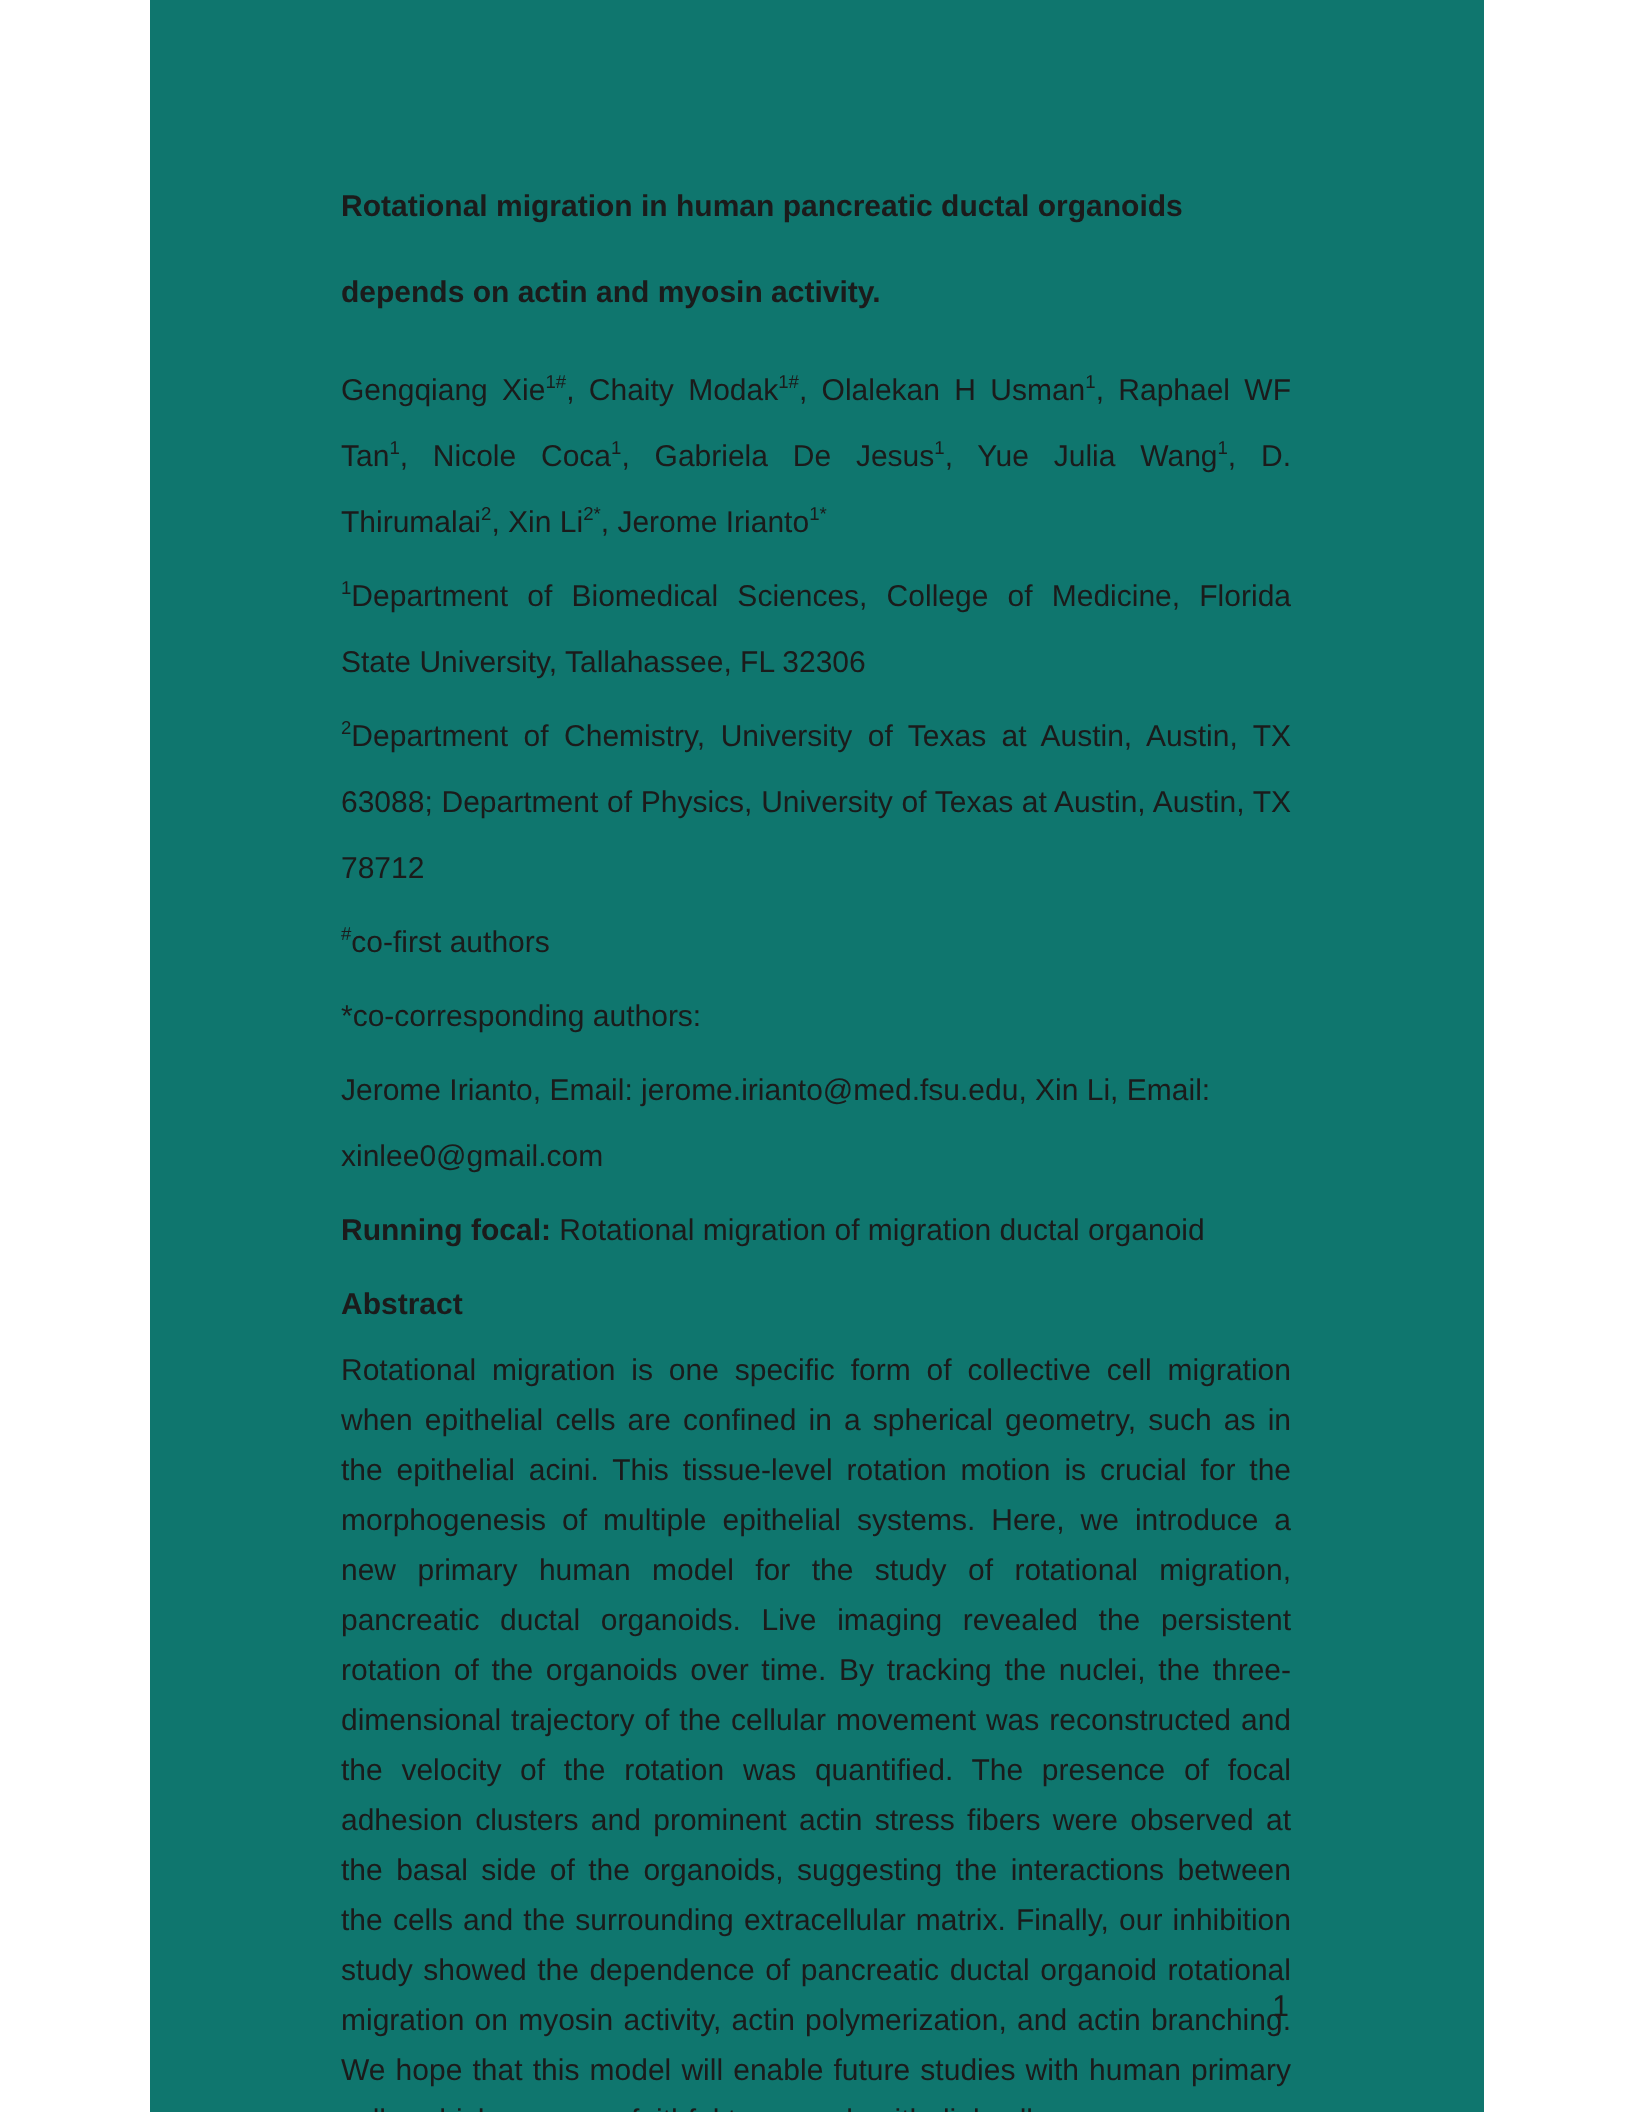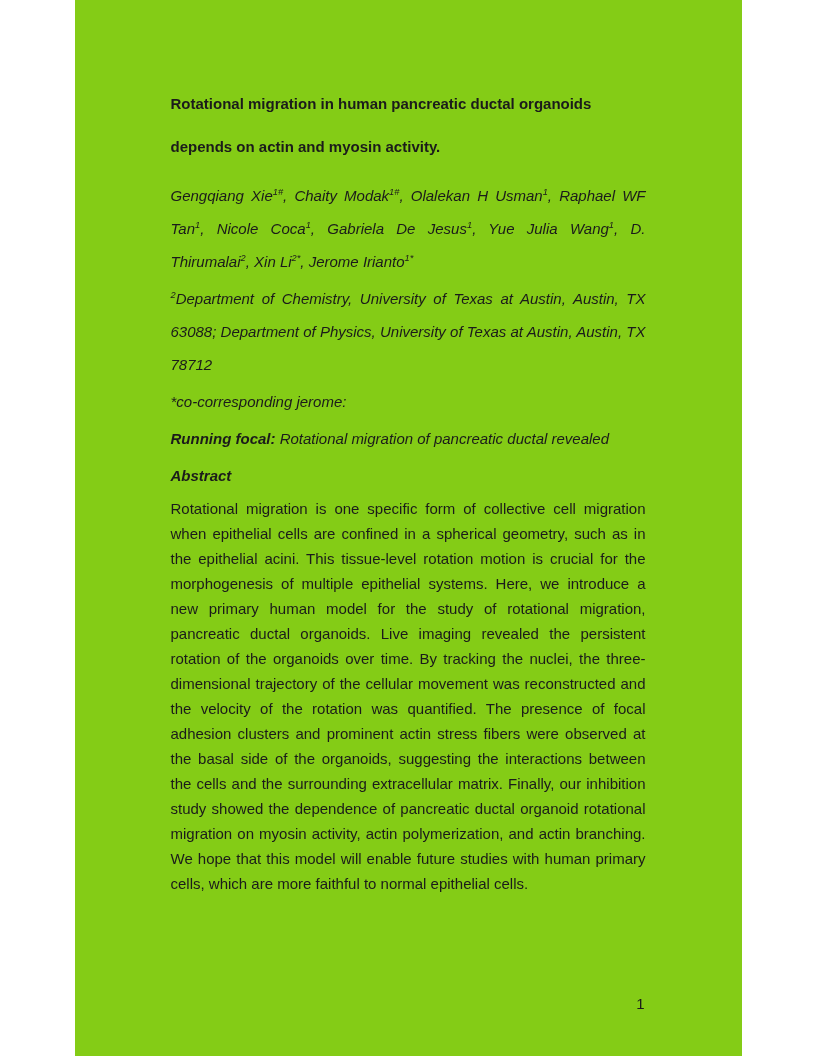--- a/index.html
+++ b/index.html
@@ -1,37 +1,36 @@
 <!DOCTYPE html>
 <html><head>
 <meta charset="utf-8">
 <style>
   html, body { margin: 0; padding: 0; background: #ffffff; }
   .page {
     position: relative;
     width: 667px;
     height: 1056px;
     margin: 0 auto;
-    background: #84cc16;
+    background: #0f766e;
     box-sizing: border-box;
     padding: 83px 96px 0 96px;
     font-family: "Liberation Sans", sans-serif;
     color: #1b1b1b;
   }
   .title {
     font-size: 15px;
     font-weight: 700;
     line-height: 2.85;
     margin: 0 0 10px 0;
   }
   .para {
     font-size: 15px;
     line-height: 2.2;
     margin: 0 0 4px 0;
-    font-style: italic;
   }
   .justify { text-align: justify; }
   .abstract-body {
     font-size: 15px;
     line-height: 1.67;
     text-align: justify;
     margin: 0 0 0 0;
   }
   sup { font-size: 0.62em; line-height: 0; vertical-align: super; }
   .bold { font-weight: 700; }
@@ -45,28 +44,31 @@
 </style>
 </head>
 <body>
 
 <div class="page">
 
   <h1 class="title">Rotational migration in human pancreatic ductal organoids depends on actin and myosin activity.</h1>
 
   <p class="para justify"><span>Gengqiang Xie</span><sup>1#</sup><span>, Chaity Modak</span><sup>1#</sup><span>, Olalekan H Usman</span><sup>1</sup><span>, Raphael WF Tan</span><sup>1</sup><span>, Nicole Coca</span><sup>1</sup><span>, Gabriela De Jesus</span><sup>1</sup><span>, Yue Julia Wang</span><sup>1</sup><span>, D. Thirumalai</span><sup>2</sup><span>, Xin Li</span><sup>2*</sup><span>, Jerome Irianto</span><sup>1*</sup></p>
 
+  <p class="para justify"><sup>1</sup><span>Department of Biomedical Sciences, College of Medicine, Florida State University, Tallahassee, FL 32306</span></p>
 
   <p class="para justify"><sup>2</sup><span>Department of Chemistry, University of Texas at Austin, Austin, TX 63088; Department of Physics, University of Texas at Austin, Austin, TX 78712</span></p>
 
+  <p class="para"><sup>#</sup><span>co-first authors</span></p>
 
-  <p class="para">*co-corresponding jerome:</p>
+  <p class="para">*co-corresponding authors:</p>
 
+  <p class="para">Jerome Irianto, Email: jerome.irianto@med.fsu.edu, Xin Li, Email: xinlee0@gmail.com</p>
 
-  <p class="para"><span class="bold">Running focal:</span><span> Rotational migration of pancreatic ductal revealed</span></p>
+  <p class="para"><span class="bold">Running focal:</span><span> Rotational migration of migration ductal organoid</span></p>
 
   <p class="para bold">Abstract</p>
 
   <p class="abstract-body">Rotational migration is one specific form of collective cell migration when epithelial cells are confined in a spherical geometry, such as in the epithelial acini. This tissue-level rotation motion is crucial for the morphogenesis of multiple epithelial systems. Here, we introduce a new primary human model for the study of rotational migration, pancreatic ductal organoids. Live imaging revealed the persistent rotation of the organoids over time. By tracking the nuclei, the three-dimensional trajectory of the cellular movement was reconstructed and the velocity of the rotation was quantified. The presence of focal adhesion clusters and prominent actin stress fibers were observed at the basal side of the organoids, suggesting the interactions between the cells and the surrounding extracellular matrix. Finally, our inhibition study showed the dependence of pancreatic ductal organoid rotational migration on myosin activity, actin polymerization, and actin branching. We hope that this model will enable future studies with human primary cells, which are more faithful to normal epithelial cells.</p>
 
   <div class="page-number">1</div>
 
 </div>
 
 </body></html>

